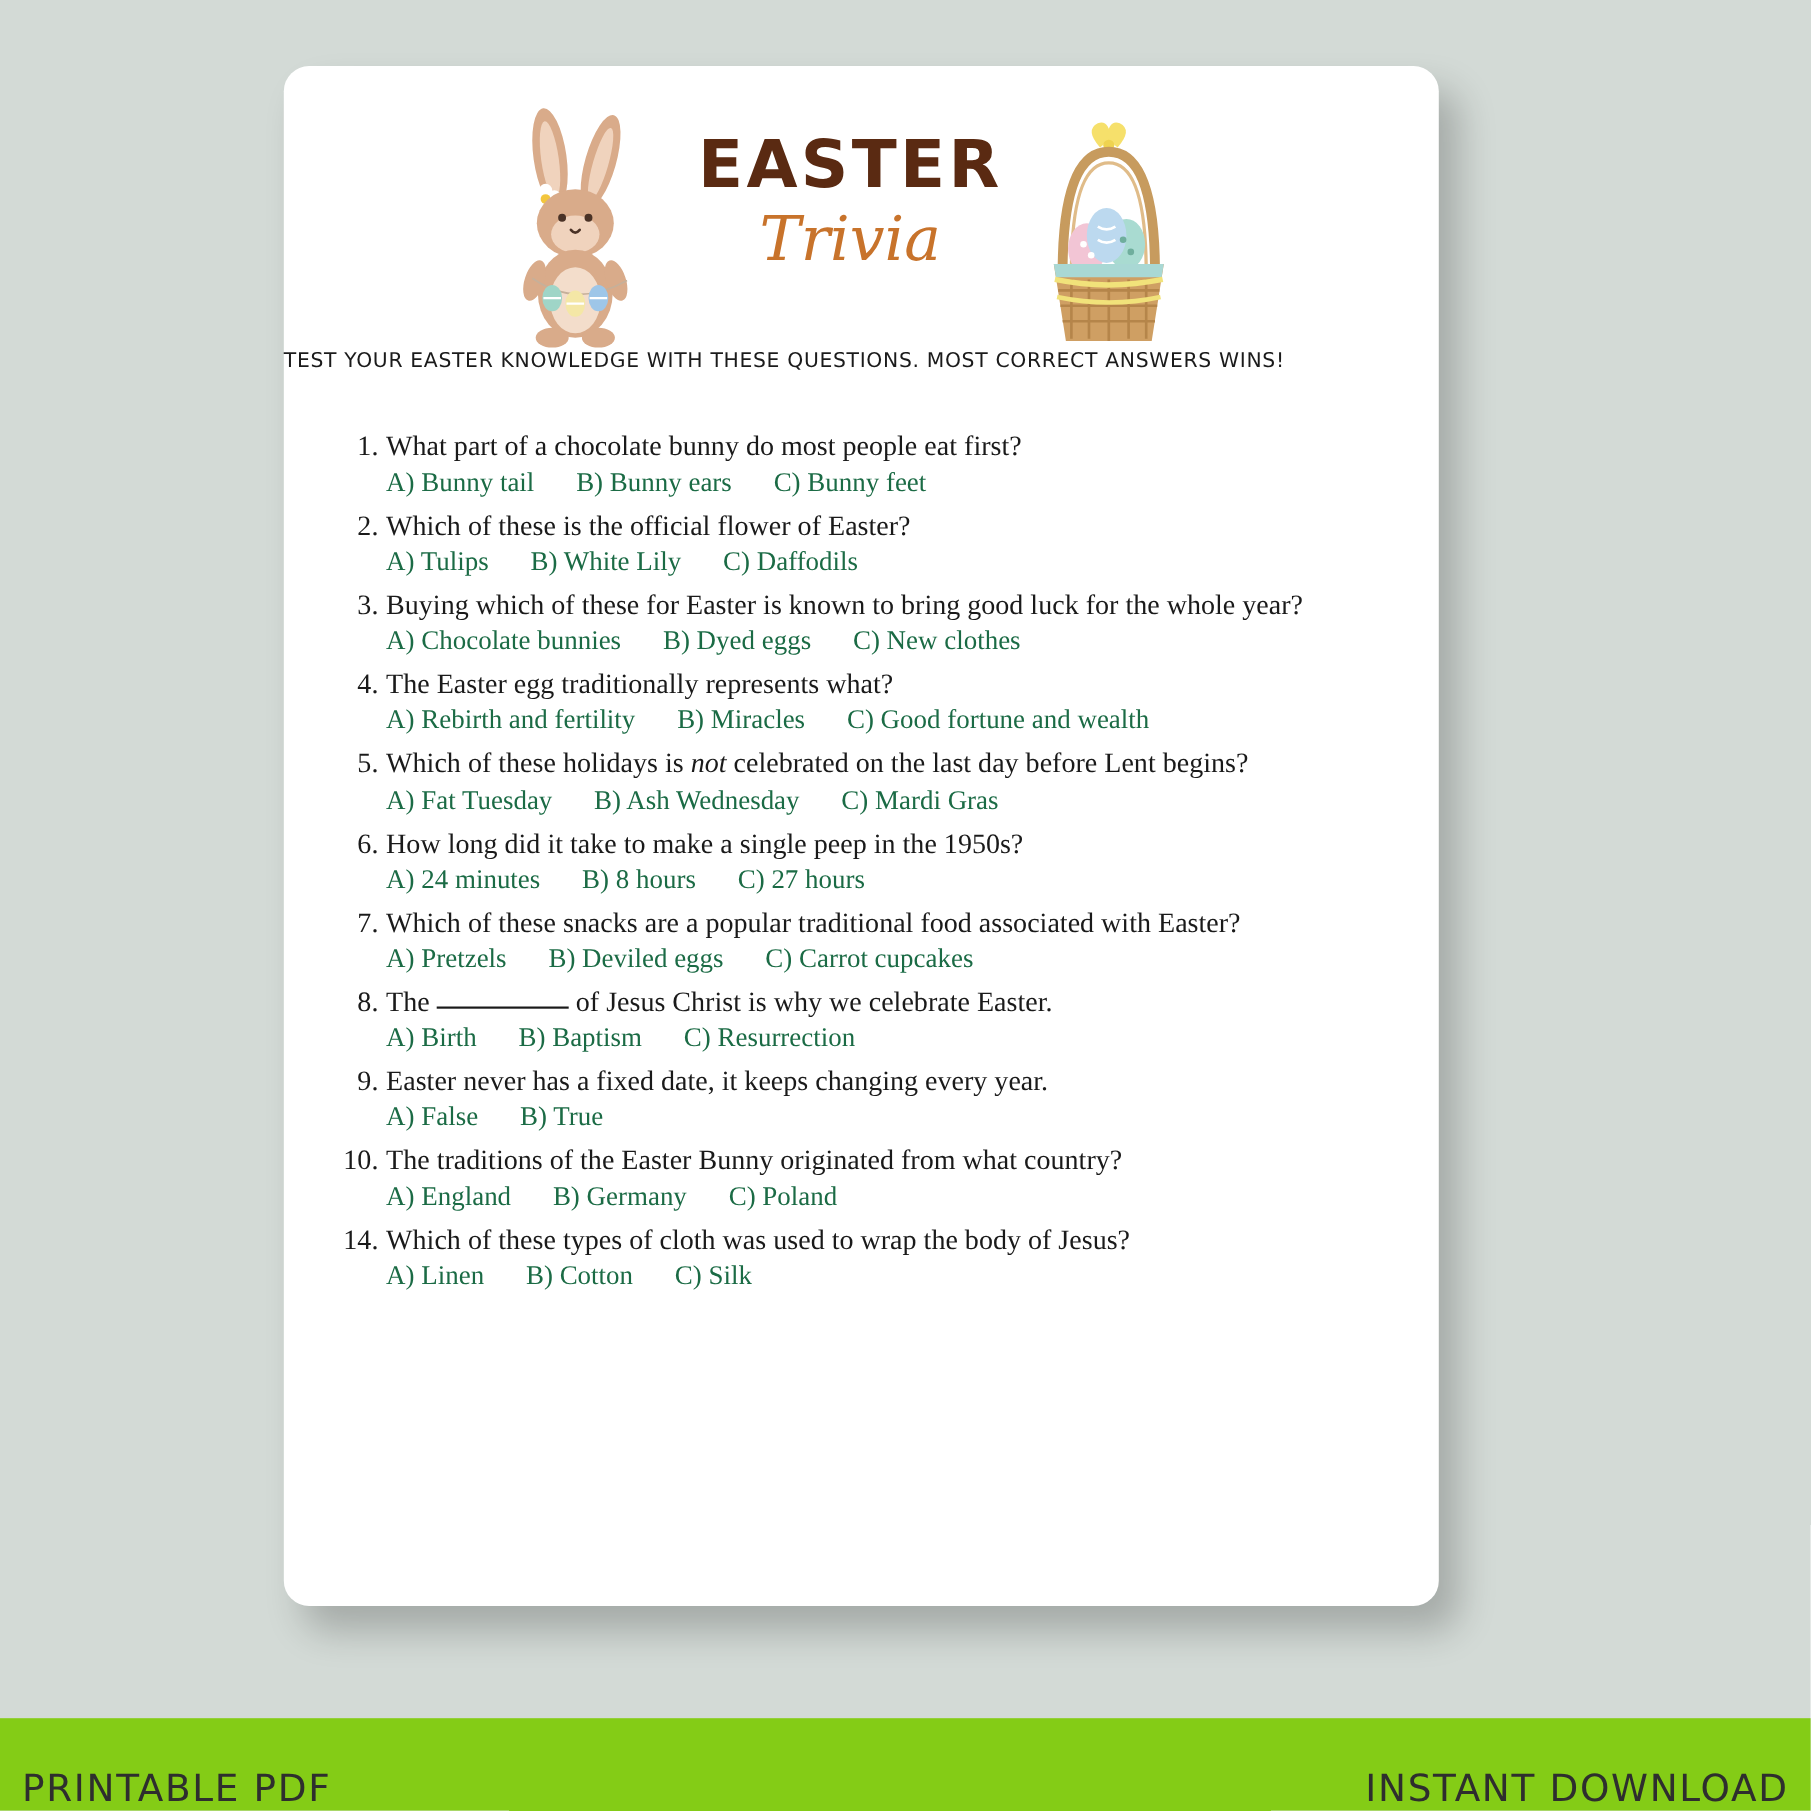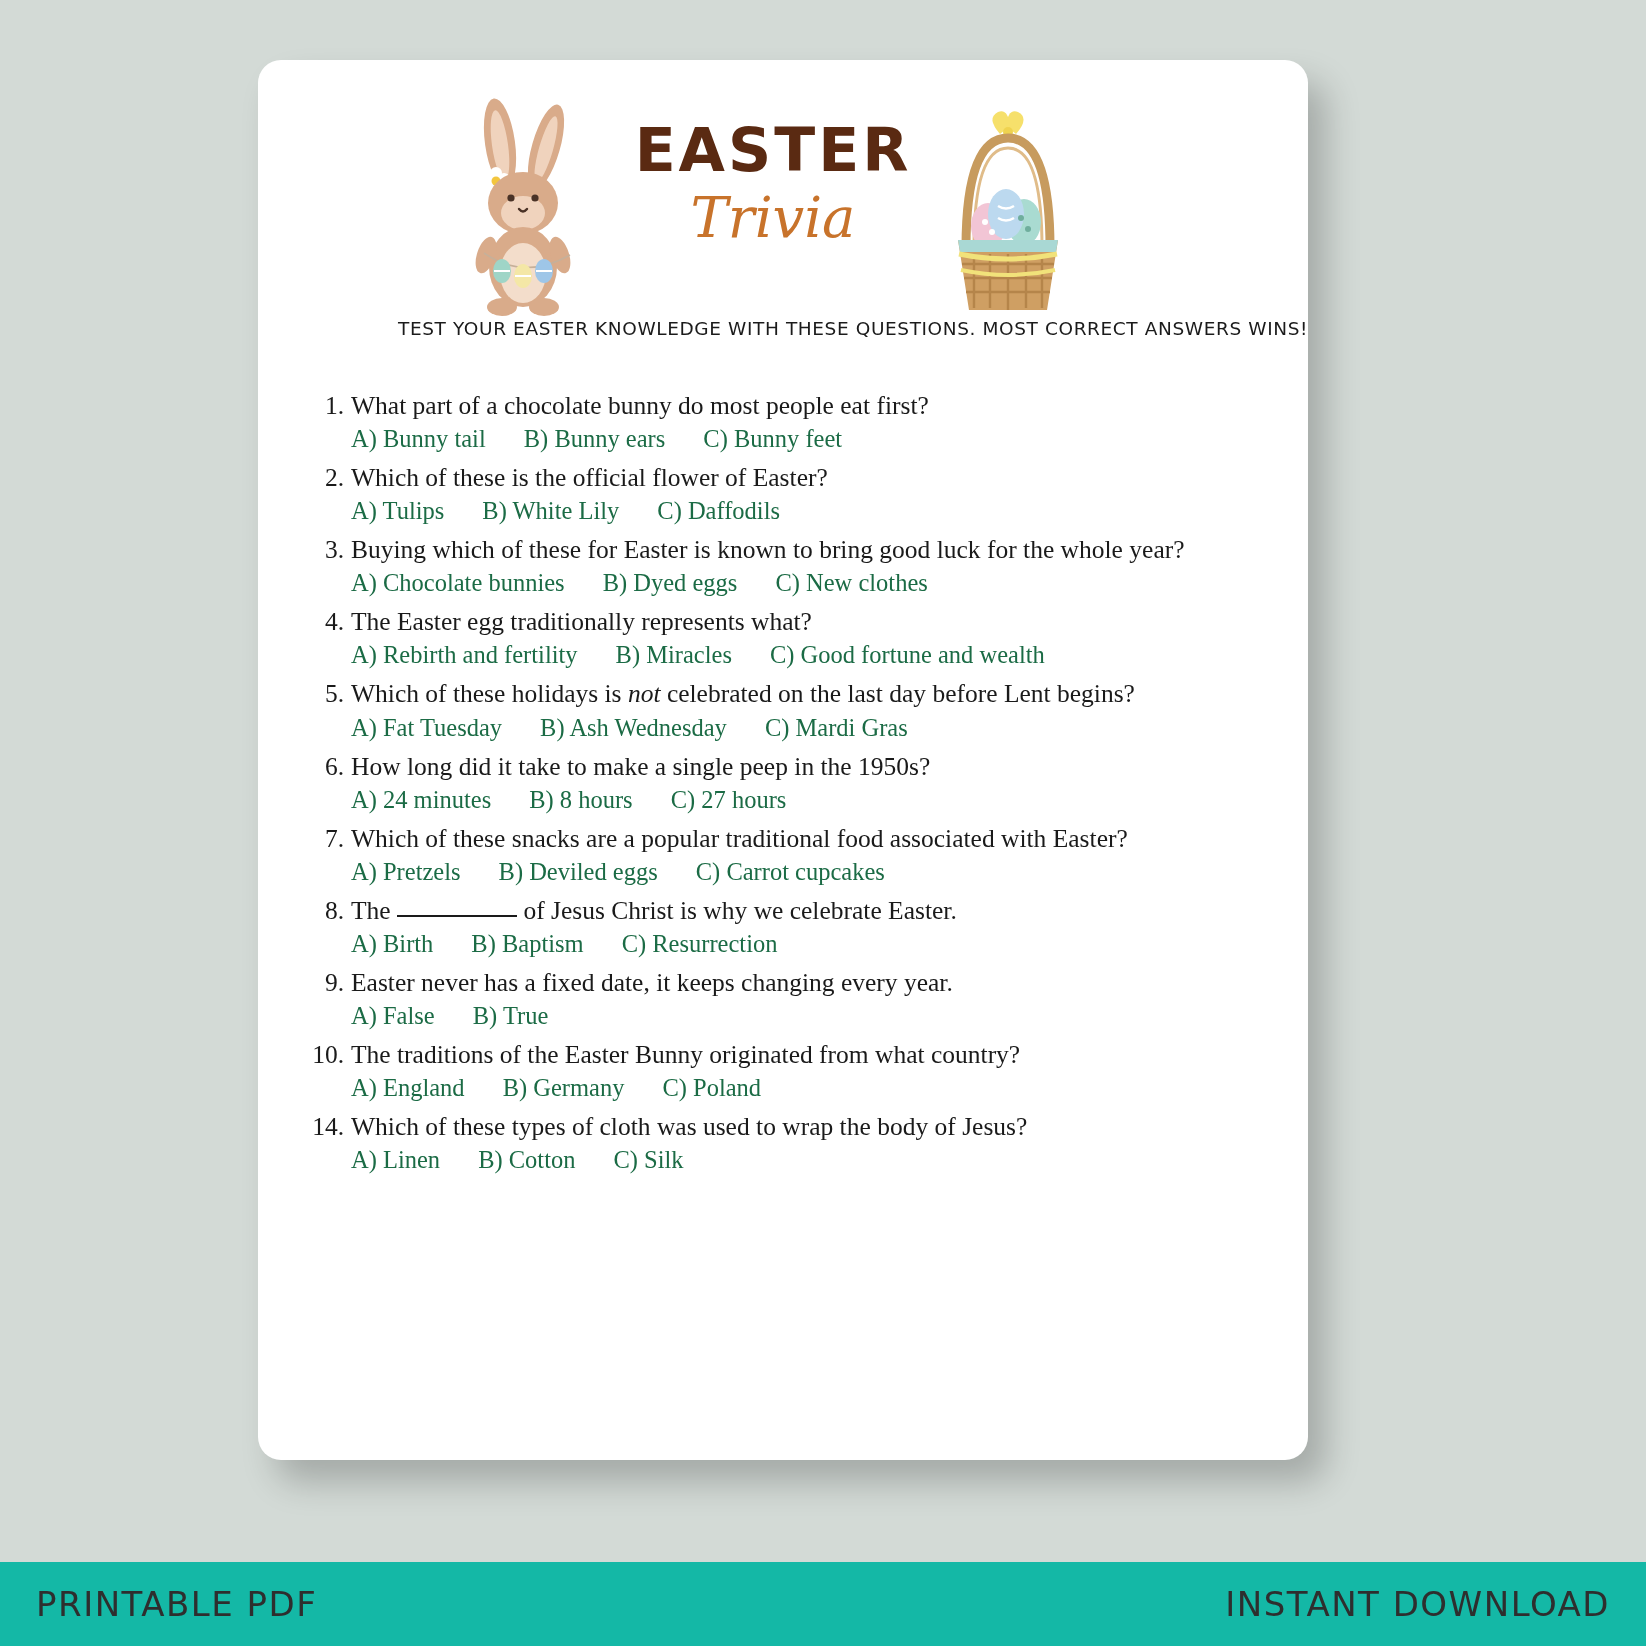--- a/index.html
+++ b/index.html
@@ -67,21 +67,21 @@
     font-size: 56px;
     color: #c8732b;
     margin-top: 10px;
     line-height: 1;
   }
   .subtitle {
     position: absolute;
     left: 0;
     top: 258px;
     width: 100%;
-    text-align: right;
+    text-align: left;
     font-family: "DejaVu Sans", sans-serif;
     font-size: 18.5px;
     letter-spacing: 0.6px;
     color: #1b1b1b;
   }
 
   
   .quiz {
     position: absolute;
     left: 0;
@@ -127,25 +127,25 @@
   
   .q-item.tight { margin-bottom: 9px; }
 
   
   .bottom-bar {
     position: absolute;
     left: 0;
     bottom: 0;
     width: 100%;
     height: 84px;
-    background: #14b8a6;
+    background: #84cc16;
     display: flex;
-    align-items: center;
+    align-items: flex-end;
     justify-content: space-between;
-    padding: 0 36px;
+    padding: 0 20px;
     box-sizing: border-box;
   }
   .bar-text {
     font-family: "DejaVu Sans", sans-serif;
     font-size: 34px;
     letter-spacing: 1.5px;
     color: #2e2e2e;
   }
 </style>
 </head>

